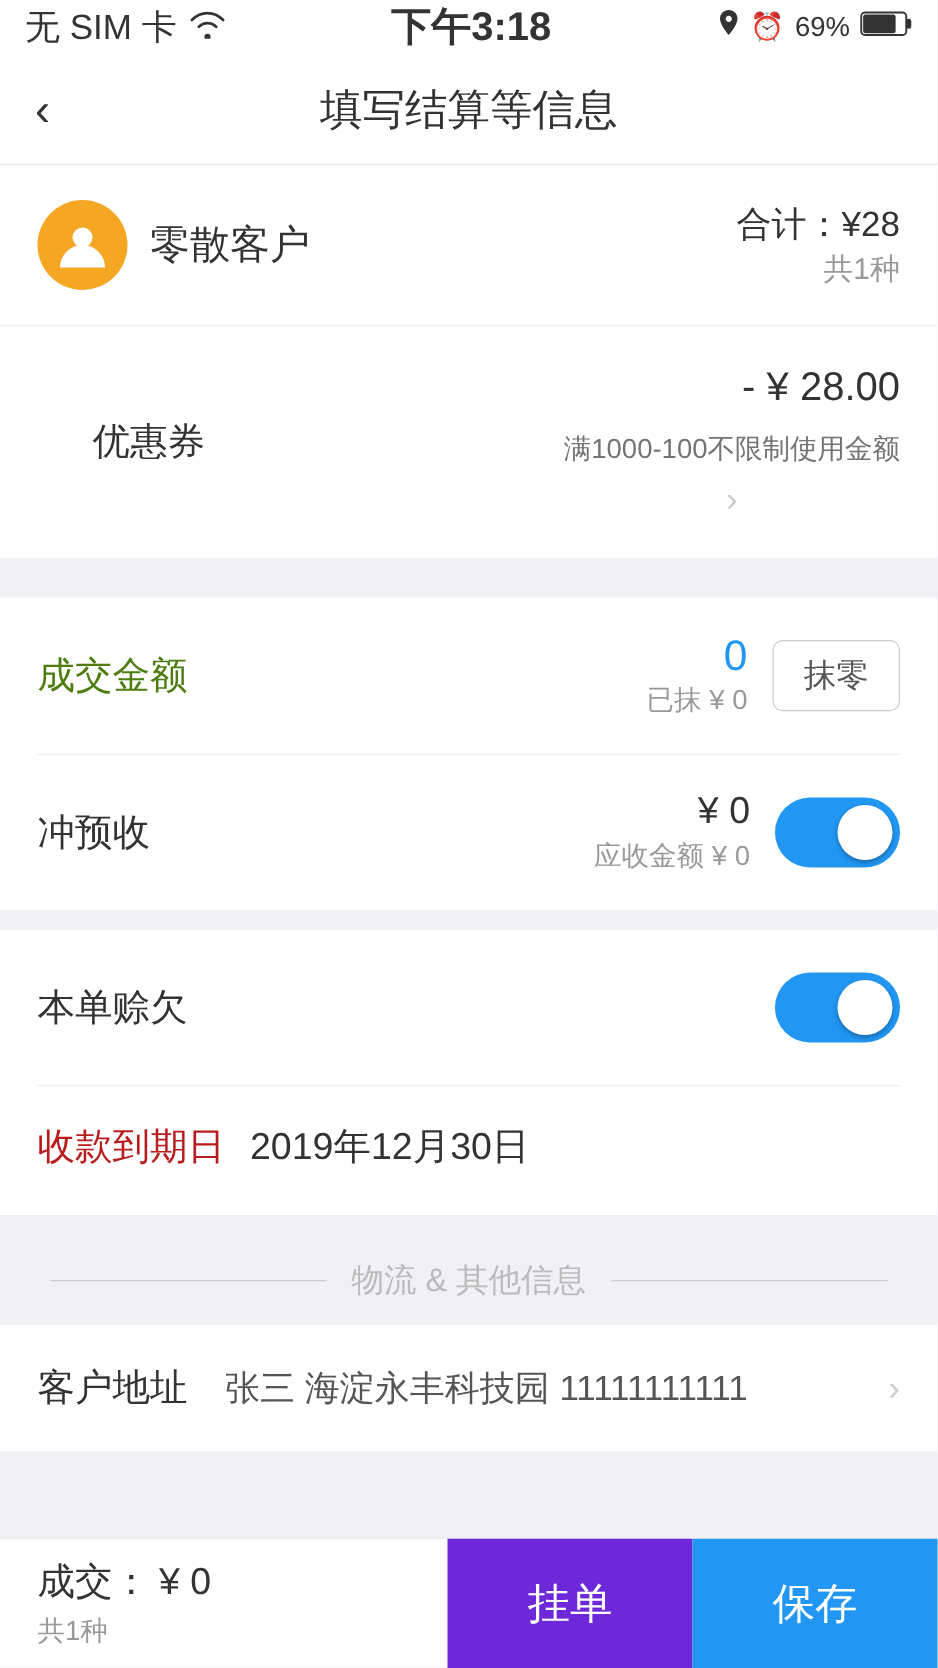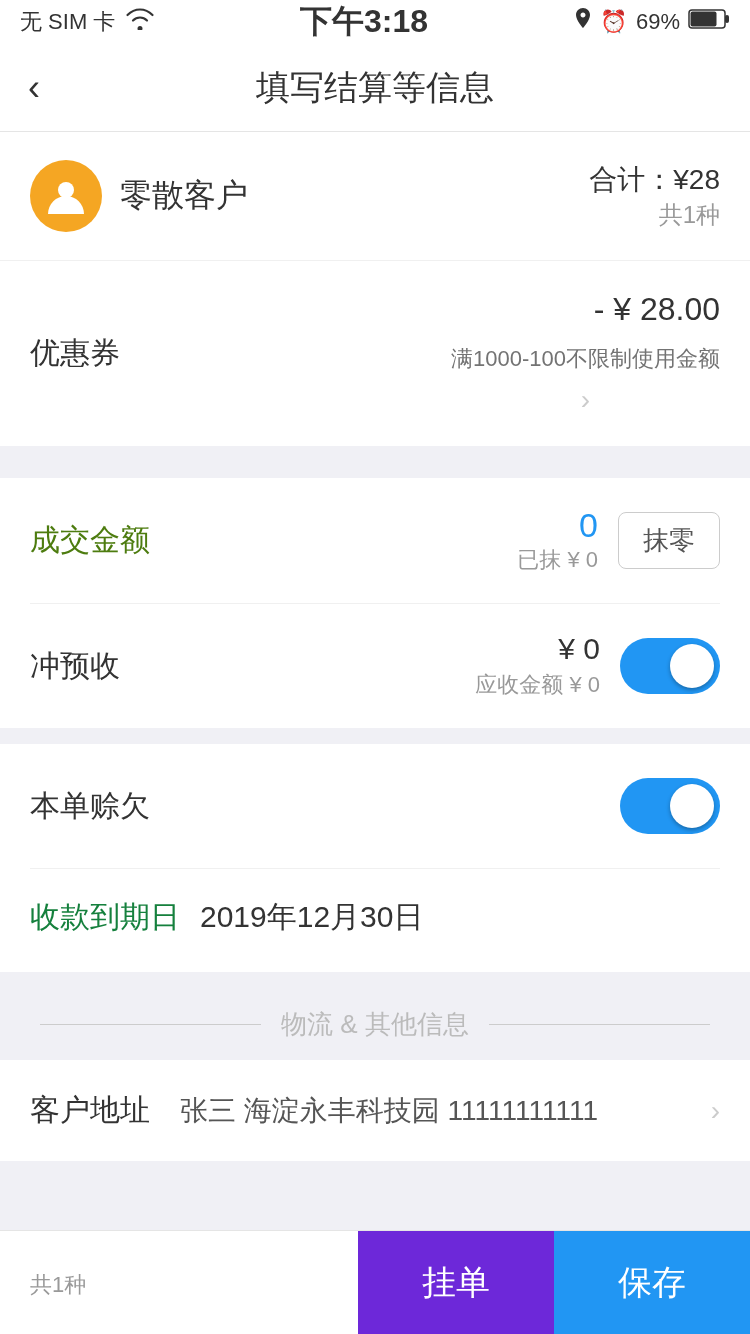--- a/index.html
+++ b/index.html
@@ -18,21 +18,21 @@
     .status-bar {
       background: #fff;
       height: 44px;
       display: flex;
       align-items: center;
       justify-content: space-between;
       padding: 0 20px;
       font-size: 24px;
       font-weight: 500;
     }
-    .status-left { display: flex; align-items: center; gap: 10px; font-size: 22px; }
+    .status-left { display: flex; align-items: center; gap: 10px; font-size: 28px; }
     .status-center { font-size: 32px; font-weight: 600; }
     .status-right { display: flex; align-items: center; gap: 8px; font-size: 22px; }
 
     
     .nav-bar {
       background: #fff;
       height: 88px;
       display: flex;
       align-items: center;
       justify-content: center;
@@ -87,21 +87,21 @@
 
     
     .coupon-row {
       background: #fff;
       padding: 30px 30px;
       display: flex;
       align-items: center;
       justify-content: space-between;
       border-top: 1px solid #f0f0f0;
     }
-    .coupon-label { font-size: 30px; color: #333; }
+    .coupon-label { font-size: 30px; color: #333; margin-left: 44px; }
     .coupon-right { text-align: right; display: flex; align-items: center; gap: 10px; flex-direction: column; }
     .coupon-discount { font-size: 32px; color: #333; font-weight: 500; }
     .coupon-desc { font-size: 22px; color: #737373; margin-top: 16px; }
     .chevron { color: #ccc; font-size: 28px; }
 
     
     .separator { height: 16px; background: #f0f0f5; }
 
     
     .amount-section {
@@ -178,21 +178,21 @@
     }
     .debt-label { font-size: 30px; color: #333; }
 
     
     .date-row {
       padding: 28px 0 34px;
       display: flex;
       align-items: center;
       border-top: 1px solid #f0f0f0;
     }
-    .date-label { font-size: 30px; color: #15803d; margin-right: 20px; }
+    .date-label { font-size: 30px; color: #b91c1c; margin-right: 20px; }
     .date-value { font-size: 30px; color: #333; }
 
     
     .logistics-section {
       background: #f0f0f5;
       height: 72px;
       display: flex;
       align-items: center;
       justify-content: center;
     }
@@ -393,17 +393,21 @@
       <span class="address-label">客户地址</span>
       <span class="address-value">张三 海淀永丰科技园 11111111111</span>
       <span class="chevron">›</span>
     </div>
   </div>
 
 </div>
 
 <div class="bottom-bar">
   <div class="bottom-summary">
+    <div class="bottom-deal">
+      <span>成交：</span>
+      <span>¥ 0</span>
+    </div>
     <div class="bottom-count">共1种</div>
   </div>
   <div class="btn-pending">挂单</div>
   <div class="btn-save">保存</div>
 </div>
 
 </body></html>

